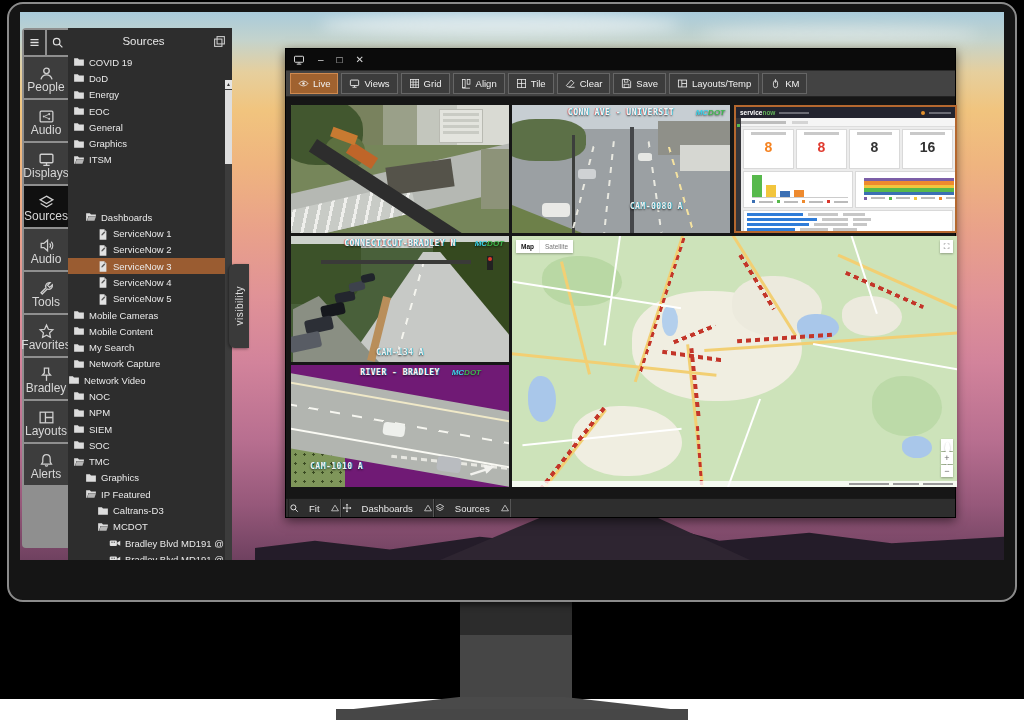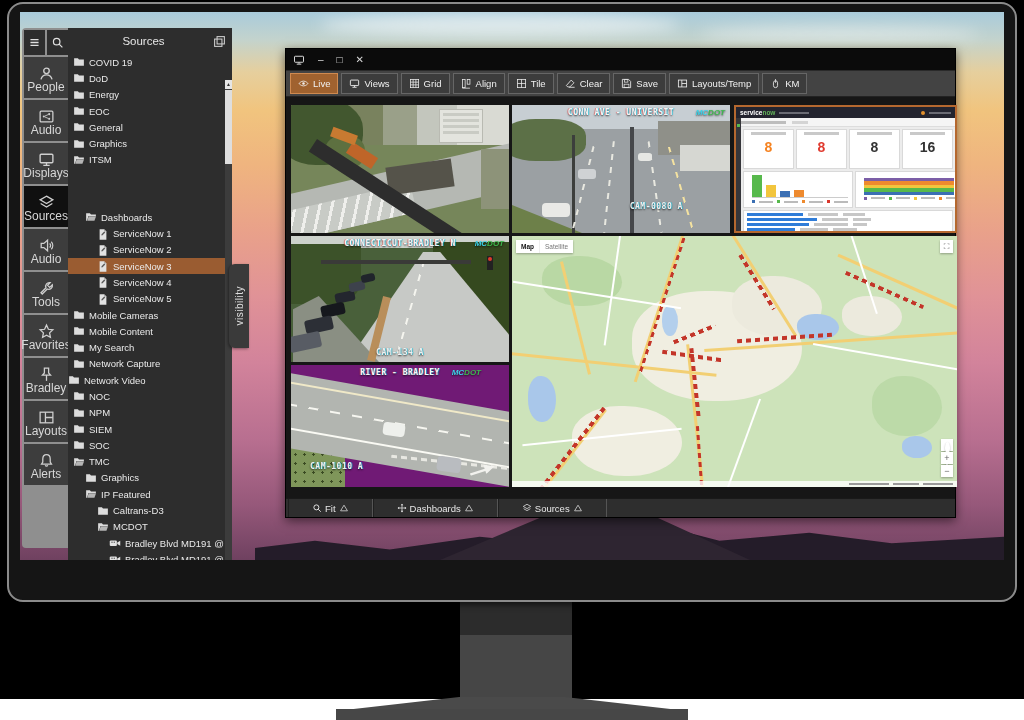--- a/index.html
+++ b/index.html
@@ -76,21 +76,21 @@
   .toolbar{height:27px;background:#434343;border-top:1px solid #2a2a2a;border-bottom:1px solid #222;
         display:flex;align-items:center;padding:0 4px;gap:3px;}
   .tb-btn{height:21px;display:flex;align-items:center;gap:4px;padding:0 7px;font-size:9.5px;color:#f0f0f0;
         background:#3c3c3c;border:1px solid #666;cursor:pointer;}
   .tb-btn .icn{width:11px;height:11px;}
   .tb-btn.active{background:#a0622f;border-color:#cf8a50;}
   .win-content{position:absolute;left:0;right:0;top:48px;bottom:19px;background:#161616;}
   .tile{position:absolute;overflow:hidden;background:#222;}
   .statusbar{position:absolute;left:0;right:0;bottom:0;height:19px;background:#2e2e2e;border-top:1px solid #191919;
         display:flex;align-items:stretch;padding-left:2px;}
-  .st-btn{display:flex;align-items:center;gap:3px;padding:0 23px;font-size:9.5px;color:#e8e8e8;
+  .st-btn{display:flex;align-items:center;gap:10px;padding:0 0;font-size:9.5px;color:#e8e8e8;
         border-right:1px solid #555;border-left:1px solid #1f1f1f;cursor:pointer;}
   .st-btn .icn{width:10px;height:10px;}
   .st-tri{width:9px;height:9px;}
 
   
   .cam-title{position:absolute;top:3px;left:0;right:0;text-align:center;
         font-family:"DejaVu Sans Mono",monospace;font-size:8px;font-weight:bold;color:#f5f5f5;
         letter-spacing:.5px;text-shadow:1px 0 0 rgba(0,220,255,.55),-1px 0 0 rgba(255,90,90,.55),0 1px 2px rgba(0,0,0,.8);
         white-space:nowrap;}
   .cam-id{position:absolute;font-family:"DejaVu Sans Mono",monospace;font-size:8px;font-weight:bold;color:#f0f0f0;

